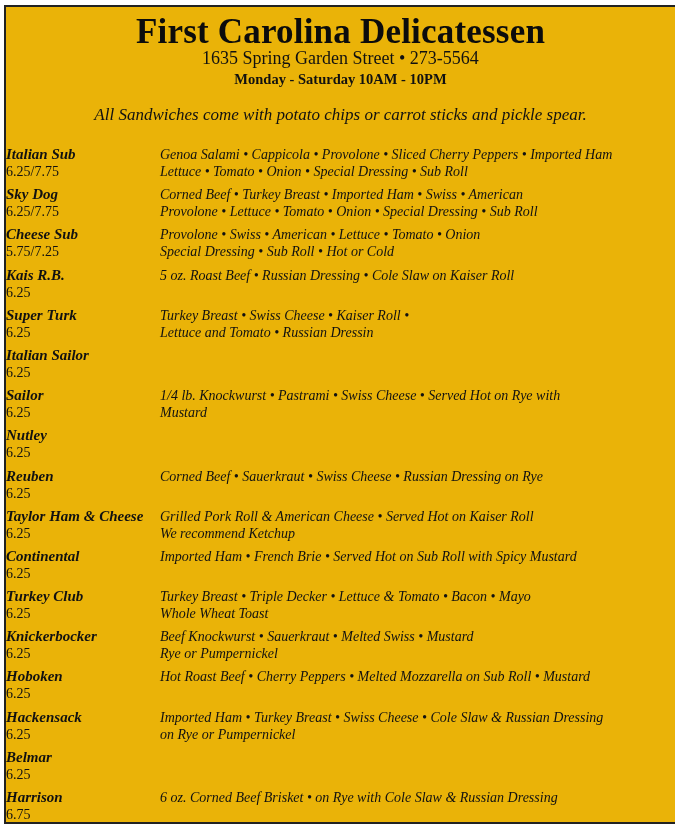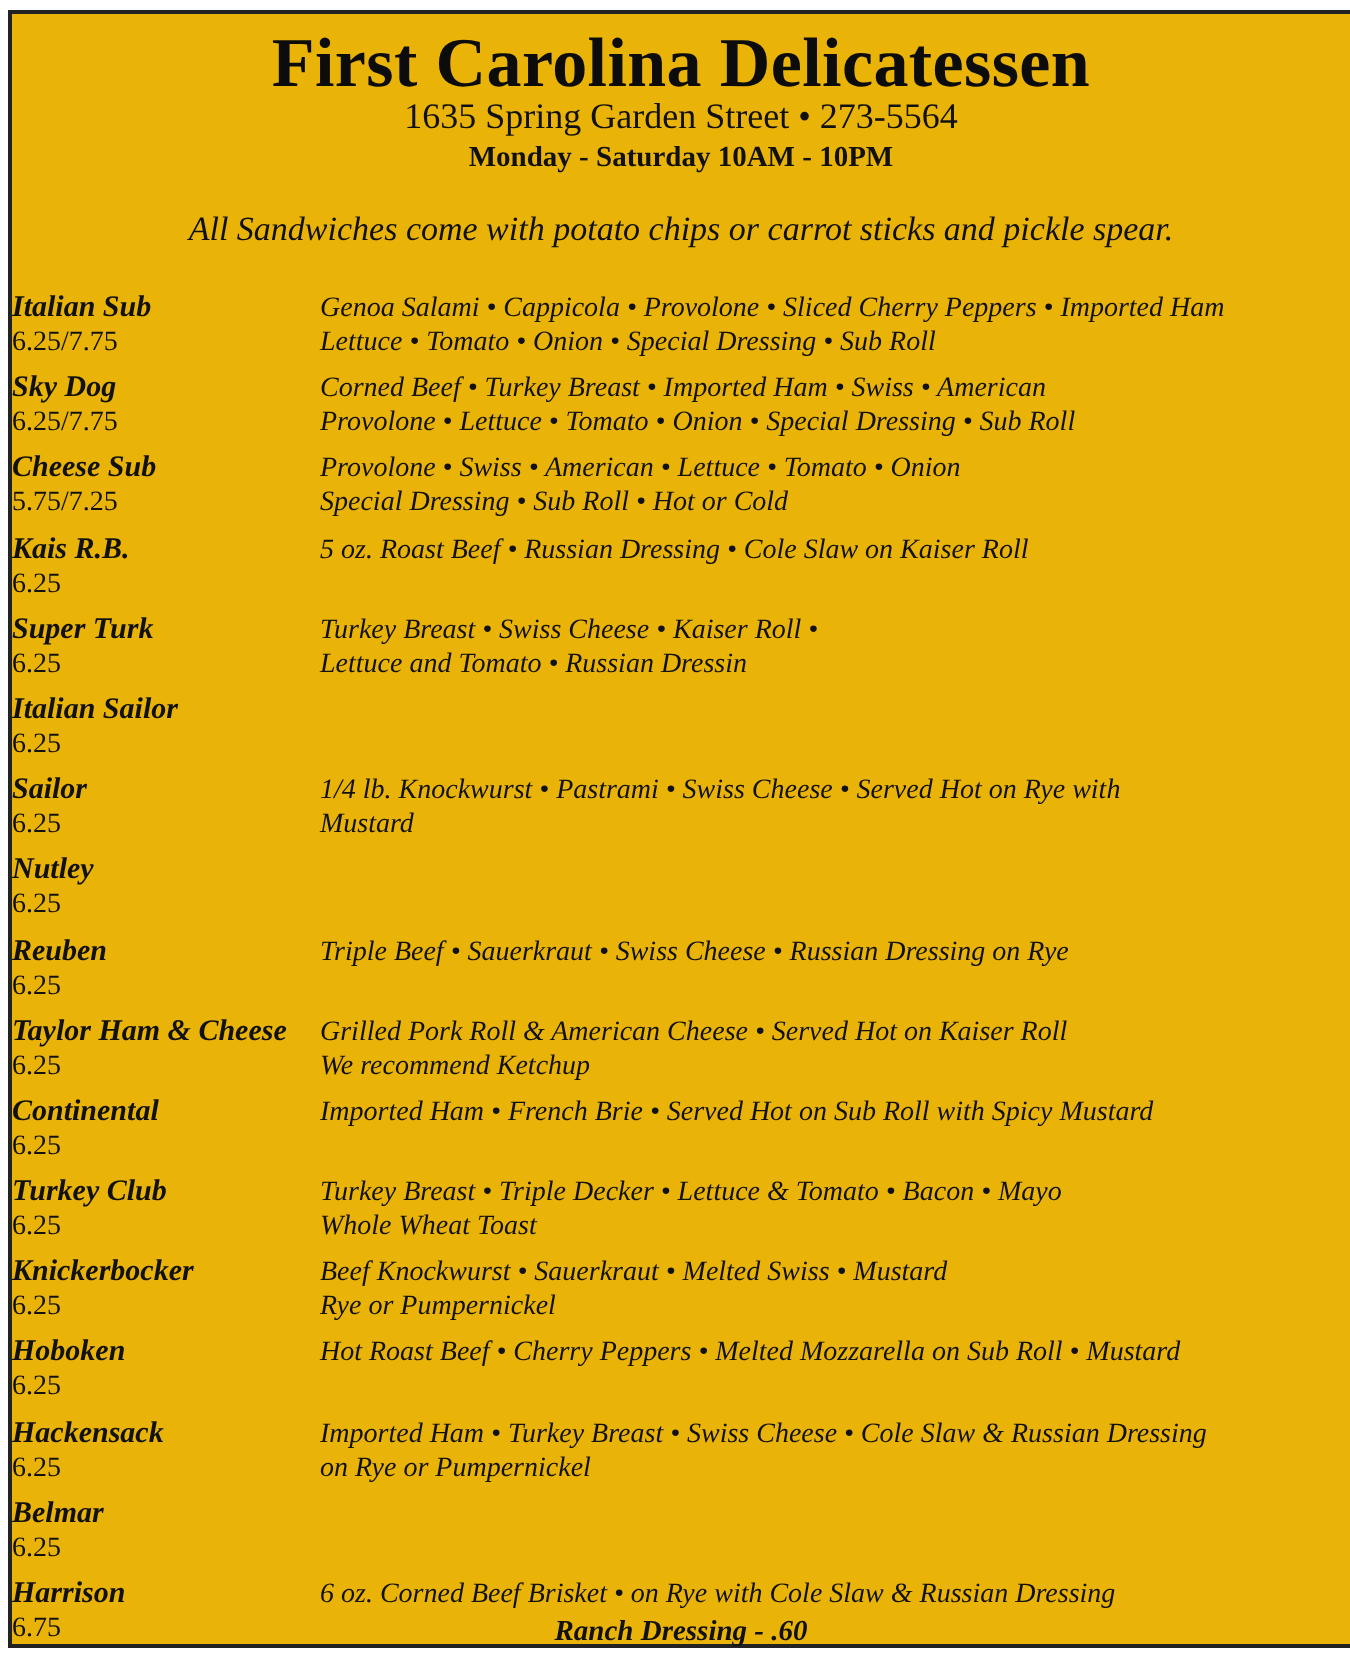--- a/index.html
+++ b/index.html
@@ -109,21 +109,21 @@
         </div>
       </div>
     <div class="item">
         <div class="name">Nutley</div>
         <div class="price">6.25</div>
       </div>
     <div class="item">
         <div class="name">Reuben</div>
         <div class="price">6.25</div>
         <div class="desc">
-          <span class="line">Triple Beef • Sauerkraut • Swiss Cheese • Russian Dressing on Rye</span>
+          <span class="line">Corned Beef • Sauerkraut • Swiss Cheese • Russian Dressing on Rye</span>
           <span class="line"></span>
         </div>
       </div>
     <div class="item">
         <div class="name">Taylor Ham &amp; Cheese</div>
         <div class="price">6.25</div>
         <div class="desc">
           <span class="line">Grilled Pork Roll &amp; American Cheese • Served Hot on Kaiser Roll</span>
           <span class="line">We recommend Ketchup</span>
         </div>
@@ -175,14 +175,13 @@
     <div class="item">
         <div class="name">Harrison</div>
         <div class="price">6.75</div>
         <div class="desc">
           <span class="line">6 oz. Corned Beef Brisket • on Rye with Cole Slaw &amp; Russian Dressing</span>
           <span class="line"></span>
         </div>
       </div>
   </div>
 
-  <div class="footer">Ranch Dressing - .60</div>
 </div>
 
 </body></html>

